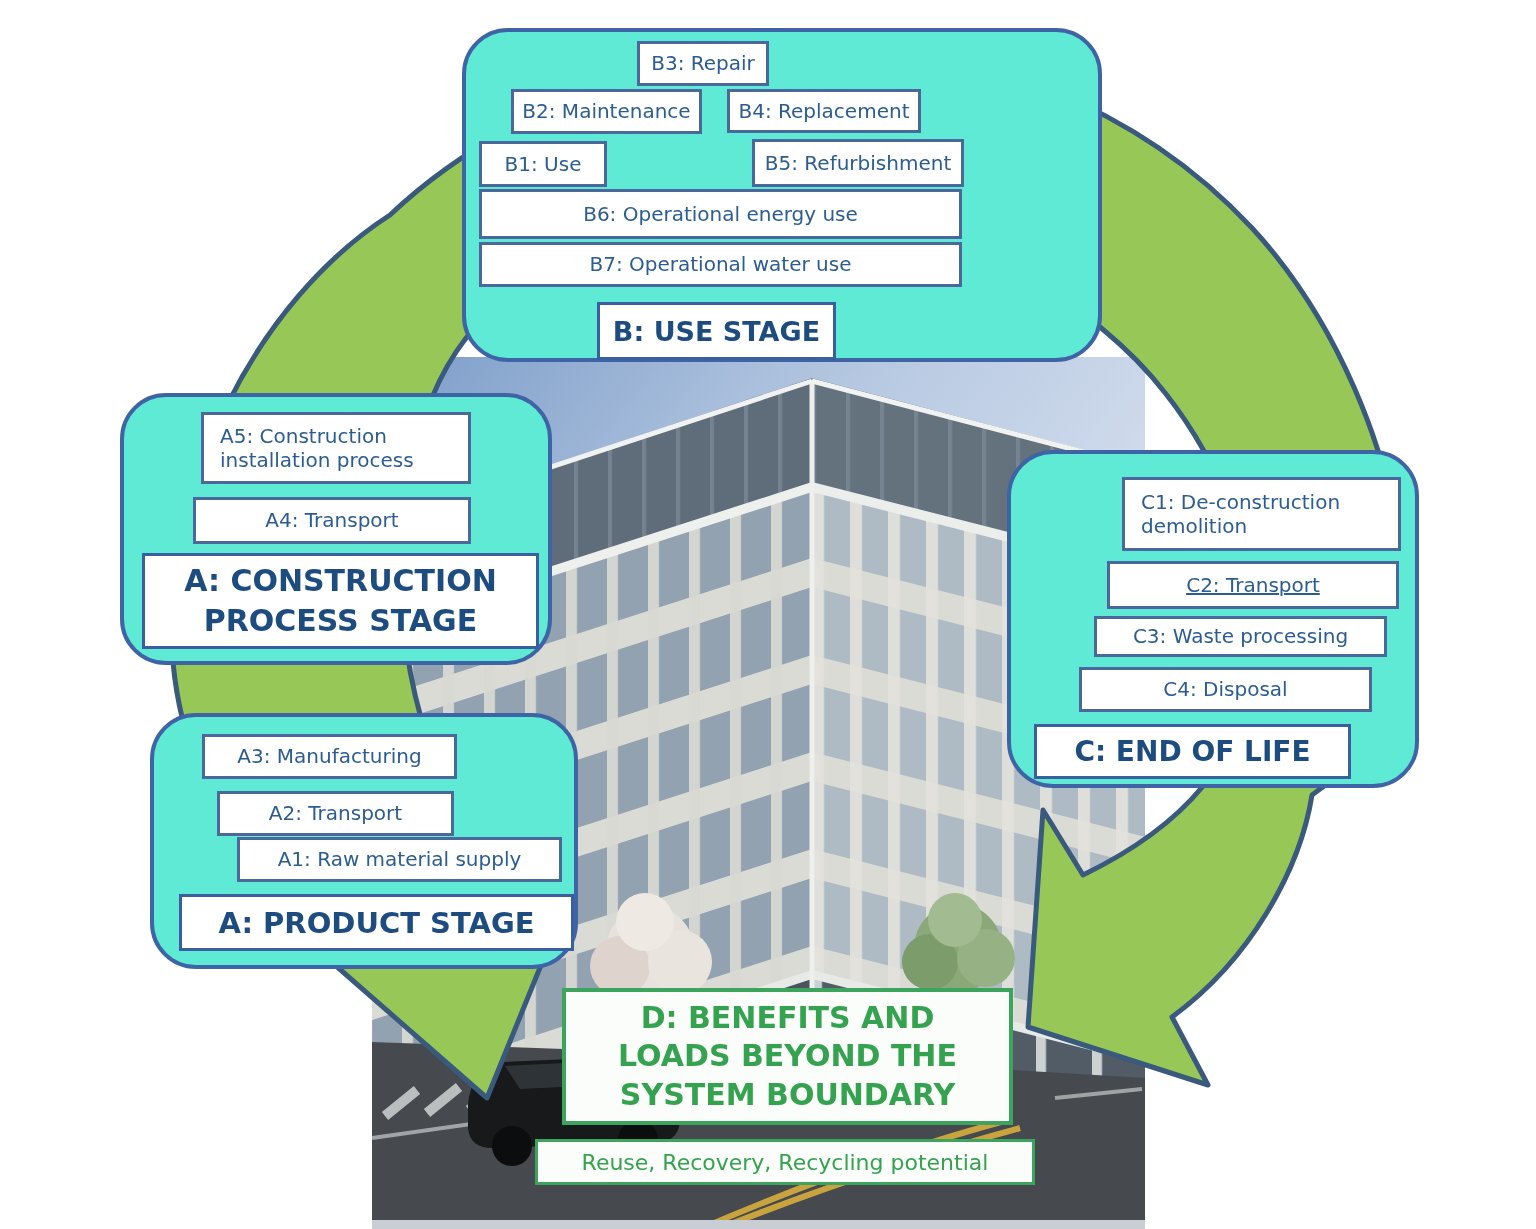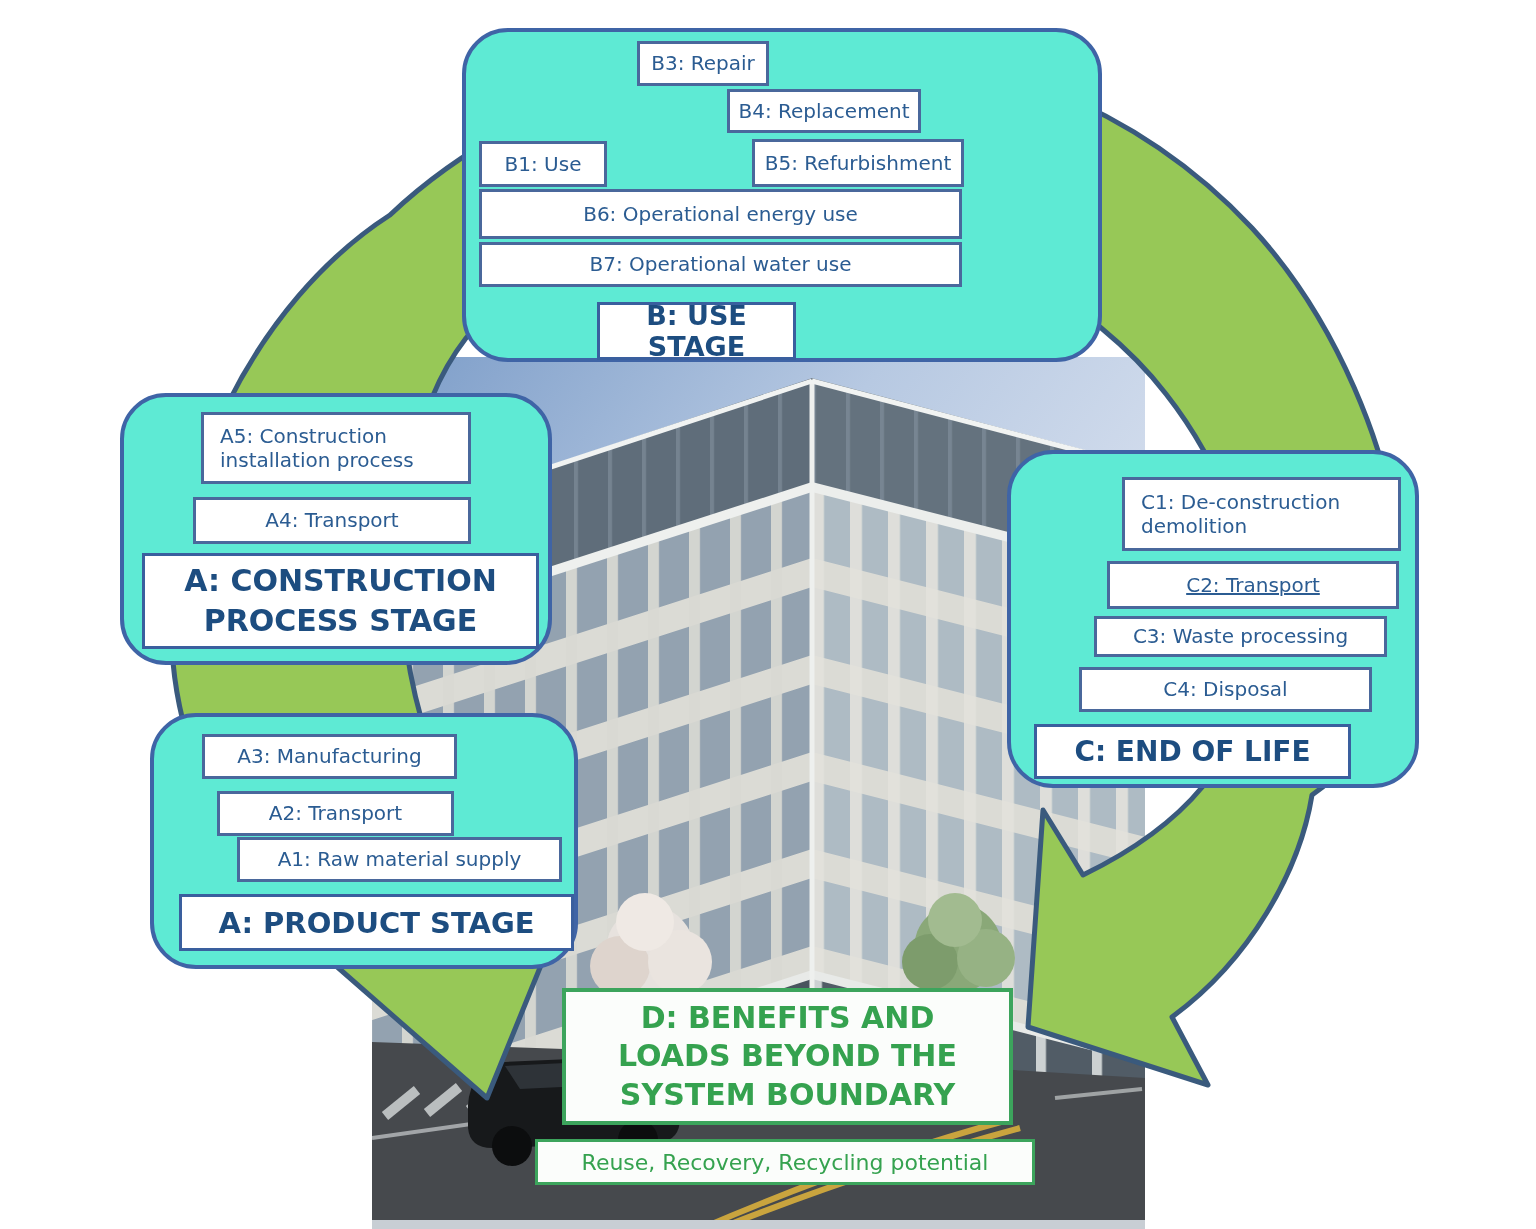--- a/index.html
+++ b/index.html
@@ -169,36 +169,39 @@
          C 660,205 558,248 488,314
          C 420,378 403,478 402,585
          C 402,705 455,850 548,948
          Z" fill="#97c857" stroke="#3a5a7d" stroke-width="5" stroke-linejoin="round"></path>
   </svg>
 
   <div class="panel" style="left:462px;top:28px;width:640px;height:334px;">
     <div class="box" style="left:171px;top:9px;width:132px;height:45px;">
       <span>B3: Repair</span>
     </div>
+    <div class="box" style="left:45px;top:57px;width:191px;height:45px;">
+      <span>B2: Maintenance</span>
+    </div>
     <div class="box" style="left:261px;top:57px;width:194px;height:44px;">
       <span>B4: Replacement</span>
     </div>
     <div class="box" style="left:13px;top:109px;width:128px;height:46px;">
       <span>B1: Use</span>
     </div>
     <div class="box" style="left:286px;top:107px;width:212px;height:48px;">
       <span>B5: Refurbishment</span>
     </div>
     <div class="box" style="left:13px;top:157px;width:483px;height:50px;">
       <span>B6: Operational energy use</span>
     </div>
     <div class="box" style="left:13px;top:210px;width:483px;height:45px;">
       <span>B7: Operational water use</span>
     </div>
-    <div class="titlebox t27" style="left:131px;top:270px;width:199px;height:58px;">
+    <div class="titlebox t27" style="left:131px;top:270px;width:239px;height:58px;">
       <span>B: USE STAGE</span>
     </div>
   </div>
 
   <div class="panel" style="left:120px;top:393px;width:432px;height:272px;">
     <div class="box ml" style="left:77px;top:15px;width:270px;height:72px;">
       <span>A5: Construction</span>
       <span>installation process</span>
     </div>
     <div class="box" style="left:69px;top:100px;width:278px;height:47px;">

